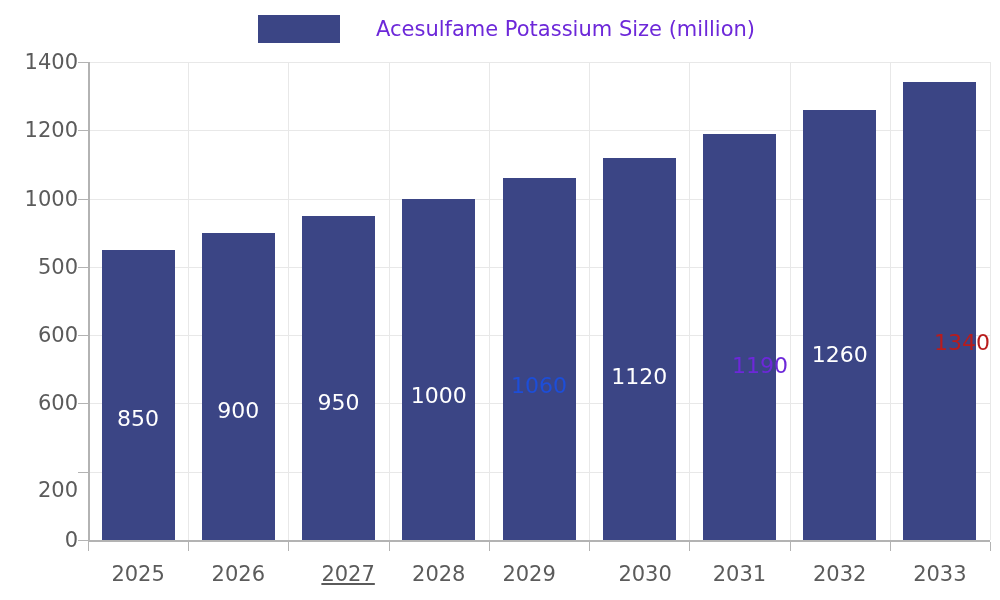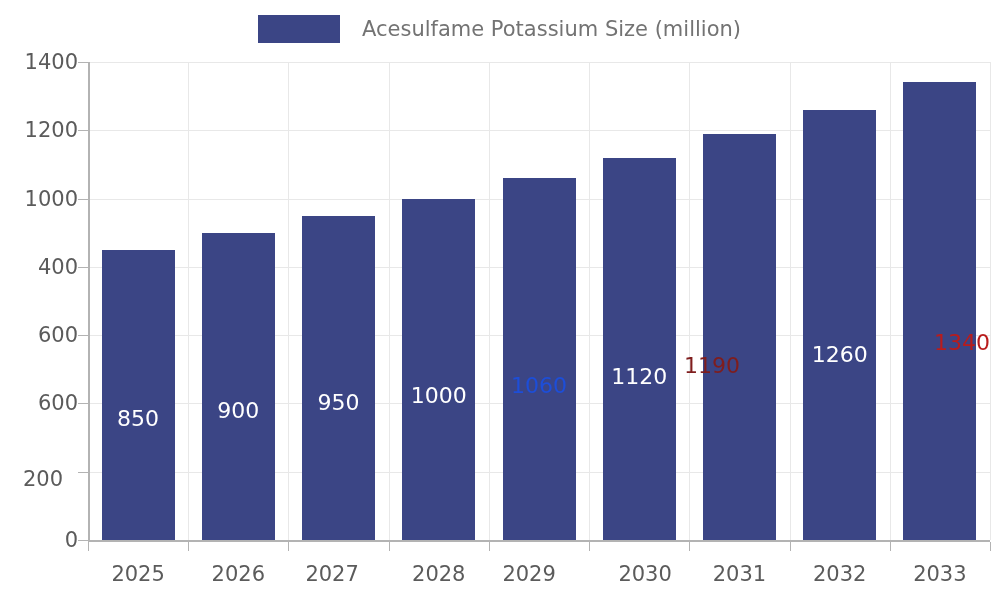--- a/index.html
+++ b/index.html
@@ -29,23 +29,23 @@
     display: flex;
     align-items: center;
     height: 32px;
   }
   .legend-swatch {
     width: 82px;
     height: 28px;
     background: #3b4585;
   }
   .legend-label {
-    margin-left: 22px;
+    margin-left: 36px;
     font-size: 21px;
-    color: #737373;
+    color: #6d28d9;
     white-space: nowrap;
     line-height: 28px;
   }
 
   
   .plot {
     position: absolute;
     left: 88px;
     top: 62px;
     width: 902px;
@@ -163,52 +163,52 @@
       <div class="bar-label" style="left: 100.222px; width: 100.222px; top: 338.185px; color: rgb(255, 255, 255);">900</div>
       <div class="bar" style="left: 214.056px; top: 153.643px; width: 73px; height: 324.357px; background: rgb(59, 69, 133);"></div>
       <div class="bar-label" style="left: 200.444px; width: 100.222px; top: 330.418px; color: rgb(255, 255, 255);">950</div>
       <div class="bar" style="left: 314.278px; top: 136.571px; width: 73px; height: 341.429px; background: rgb(59, 69, 133);"></div>
       <div class="bar-label" style="left: 300.667px; width: 100.222px; top: 322.65px; color: rgb(255, 255, 255);">1000</div>
       <div class="bar" style="left: 414.5px; top: 116.086px; width: 73px; height: 361.914px; background: rgb(59, 69, 133);"></div>
       <div class="bar-label" style="left: 400.889px; width: 100.222px; top: 313.329px; color: #1d4ed8;">1060</div>
       <div class="bar" style="left: 514.722px; top: 95.6px; width: 73px; height: 382.4px; background: rgb(59, 69, 133);"></div>
       <div class="bar-label" style="left: 501.111px; width: 100.222px; top: 304.008px; color: rgb(255, 255, 255);">1120</div>
       <div class="bar" style="left: 614.944px; top: 71.7px; width: 73px; height: 406.3px; background: rgb(59, 69, 133);"></div>
-      <div class="bar-label" style="left: 574px; width: 100.222px; top: 293.134px; color: #7f1d1d;">1190</div>
+      <div class="bar-label" style="left: 622px; width: 100.222px; top: 293.134px; color: #6d28d9;">1190</div>
       <div class="bar" style="left: 715.167px; top: 47.8px; width: 73px; height: 430.2px; background: rgb(59, 69, 133);"></div>
       <div class="bar-label" style="left: 701.556px; width: 100.222px; top: 282.259px; color: rgb(255, 255, 255);">1260</div>
       <div class="bar" style="left: 815.389px; top: 20.4857px; width: 73px; height: 457.514px; background: rgb(59, 69, 133);"></div>
       <div class="bar-label" style="left: 801.778px; width: 100.222px; top: 269.831px; color: #b91c1c; text-align: right;">1340</div>
     </div>
 
   <div class="axis-y-line"></div>
   <div class="axis-x-line"></div>
 
   <div id="y-ticks">
       <div class="ytick-label" style="left: 0px; top: 530px;">0</div>
       <div class="ytick-mark" style="top: 540px;"></div>
-      <div class="ytick-label" style="left: 0px; top: 469px; text-align: center;">200</div>
+      <div class="ytick-label" style="left: 0px; top: 480px;">200</div>
       <div class="ytick-mark" style="top: 471.714px;"></div>
       <div class="ytick-label" style="left: 0px; top: 393.429px;">600</div>
       <div class="ytick-mark" style="top: 403.429px;"></div>
       <div class="ytick-label" style="left: 0px; top: 325.143px;">600</div>
       <div class="ytick-mark" style="top: 335.143px;"></div>
-      <div class="ytick-label" style="left: 0px; top: 256.857px;">400</div>
+      <div class="ytick-label" style="left: 0px; top: 256.857px;">500</div>
       <div class="ytick-mark" style="top: 266.857px;"></div>
       <div class="ytick-label" style="left: 0px; top: 188.571px;">1000</div>
       <div class="ytick-mark" style="top: 198.571px;"></div>
       <div class="ytick-label" style="left: 0px; top: 120.286px;">1200</div>
       <div class="ytick-mark" style="top: 130.286px;"></div>
       <div class="ytick-label" style="left: 0px; top: 52px;">1400</div>
       <div class="ytick-mark" style="top: 62px;"></div>
     </div>
   <div id="x-ticks">
       <div class="xtick-label" style="left: 88px; width: 100.222px;">2025</div>
       <div class="xtick-label" style="left: 188.222px; width: 100.222px;">2026</div>
-      <div class="xtick-label" style="left: 282px; width: 100.222px;">2027</div>
+      <div class="xtick-label" style="left: 298px; width: 100.222px; text-decoration: underline;">2027</div>
       <div class="xtick-label" style="left: 388.667px; width: 100.222px;">2028</div>
       <div class="xtick-label" style="left: 479px; width: 100.222px;">2029</div>
       <div class="xtick-label" style="left: 595px; width: 100.222px;">2030</div>
       <div class="xtick-label" style="left: 689.333px; width: 100.222px;">2031</div>
       <div class="xtick-label" style="left: 789.556px; width: 100.222px;">2032</div>
       <div class="xtick-label" style="left: 889.778px; width: 100.222px;">2033</div>
       <div class="xtick-mark" style="left: 88px;"></div>
       <div class="xtick-mark" style="left: 188.222px;"></div>
       <div class="xtick-mark" style="left: 288.444px;"></div>
       <div class="xtick-mark" style="left: 388.667px;"></div>

